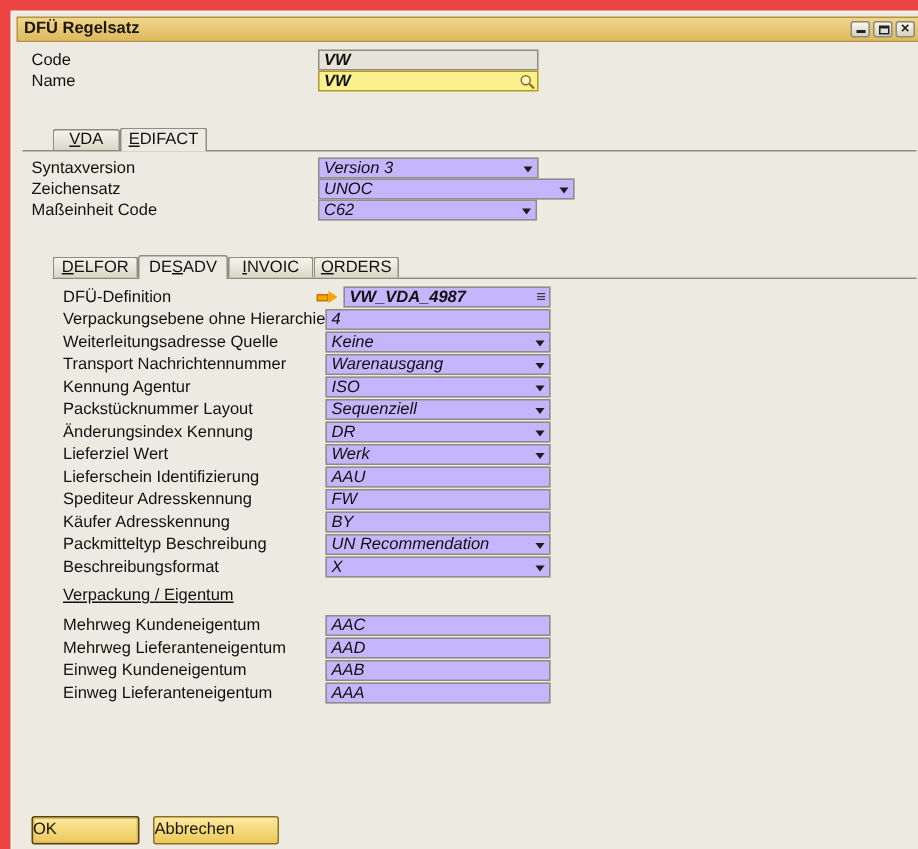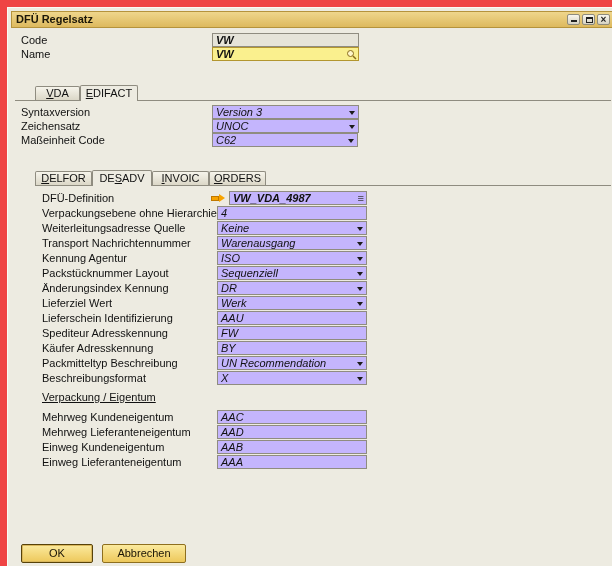--- a/index.html
+++ b/index.html
@@ -59,21 +59,21 @@
   }
   .tab.active{background:#EDEBE1;height:16px;line-height:15px;z-index:3;}
   .accel{text-decoration:underline;}
   
   .section{position:absolute;text-decoration:underline;white-space:nowrap;}
   
   .btn{
     position:absolute;height:19px;box-sizing:border-box;
     background:linear-gradient(#FBEA9E,#EDC85B);
     border:1px solid #8E6F1F;border-radius:2px;
-    text-align:center;line-height:17px;cursor:pointer;color:#1a1405;
+    text-align:left;line-height:17px;cursor:pointer;color:#1a1405;
   }
   .btn.default{border-color:#574209;box-shadow:inset 0 0 0 1px #D9B75C;font-weight:normal;}
 </style>
 </head>
 <body>
 
 <div class="win">
 
   <div class="titlebar">
     <span class="ttl">DFÜ Regelsatz</span>
@@ -113,21 +113,21 @@
   <div class="tab active" style="left:73px;top:78px;width:58px">
     <span></span><span class="accel">E</span><span>DIFACT</span>
   </div>
 
   <span class="lbl" style="left:14px;top:99px">Syntaxversion</span>
   <div class="fld combo" style="left:205px;top:98px;width:147px">
     <span class="val">Version 3</span><span class="dd"></span>
   </div>
 
   <span class="lbl" style="left:14px;top:113px">Zeichensatz</span>
-  <div class="fld combo" style="left:205px;top:112px;width:147px">
+  <div class="fld combo" style="left:205px;top:112px;width:171px">
     <span class="val">UNOC</span><span class="dd"></span>
   </div>
 
   <span class="lbl" style="left:14px;top:127px">Maßeinheit Code</span>
   <div class="fld combo" style="left:205px;top:126px;width:146px">
     <span class="val">C62</span><span class="dd"></span>
   </div>
 
   <div class="hline" style="left:28px;top:178px;width:576px"></div>
   <div class="tab" style="left:28px;top:164px;width:57px">

